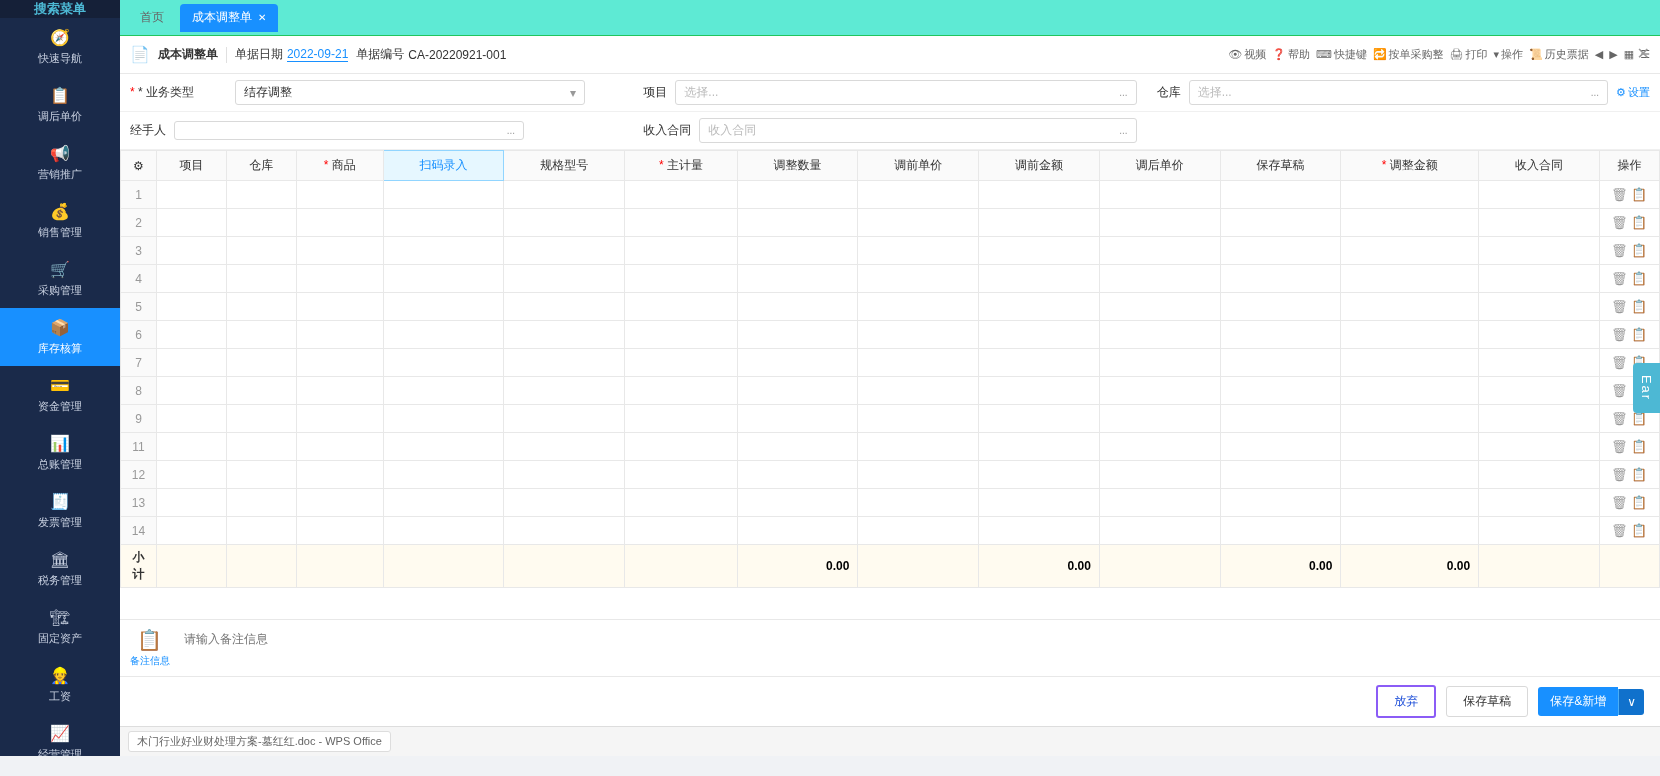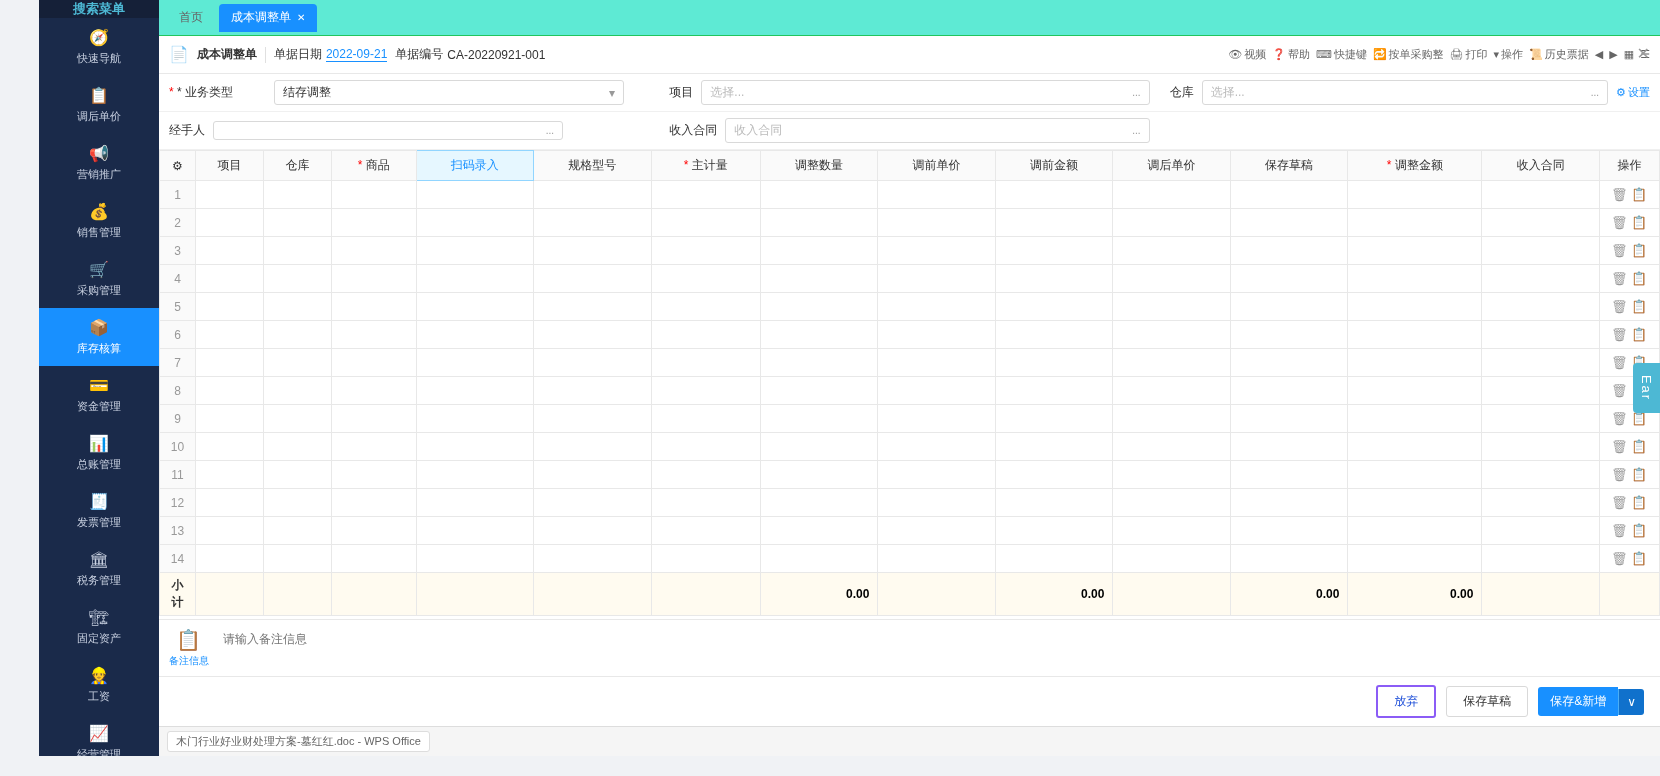--- a/index.html
+++ b/index.html
@@ -1,18 +1,18 @@
 <!DOCTYPE html>
 <html><head>
   <meta charset="utf-8">
   <style>
     * { box-sizing: border-box; margin: 0; padding: 0; }
     body { font-family: "Microsoft YaHei", "PingFang SC", sans-serif; font-size: 12px; background: #f0f2f5; overflow: hidden; }
 
-    .app-container { display: flex; height: 756px; width: 1660px; padding-left: 39px; }
+    .app-container { display: flex; height: 756px; width: 1660px; }
 
     
     .sidebar { width: 120px; background: #1a2a4a; color: #c8d0e0; display: flex; flex-direction: column; flex-shrink: 0; }
     .sidebar-logo { height: 40px; display: flex; align-items: center; justify-content: center; background: #152038; }
     .sidebar-logo span { color: #4db8d4; font-size: 13px; font-weight: bold; }
     .sidebar-item { display: flex; flex-direction: column; align-items: center; justify-content: center; padding: 10px 5px; cursor: pointer; gap: 4px; font-size: 11px; }
     .sidebar-item.active { background: #1890ff; color: white; }
     .sidebar-item .icon { font-size: 16px; }
 
     
@@ -449,42 +449,20 @@
       <td></td>
       <td></td>
       <td class="action-cell">
         <div class="action-icons">
           <span class="action-icon">🗑</span>
           <span class="action-icon">📋</span>
         </div>
       </td>
     </tr>
               <tr>
-      <td class="row-num">10</td>
-      <td></td>
-      <td></td>
-      <td></td>
-      <td></td>
-      <td></td>
-      <td></td>
-      <td></td>
-      <td></td>
-      <td></td>
-      <td></td>
-      <td></td>
-      <td></td>
-      <td></td>
-      <td class="action-cell">
-        <div class="action-icons">
-          <span class="action-icon">🗑</span>
-          <span class="action-icon">📋</span>
-        </div>
-      </td>
-    </tr>
-              <tr>
       <td class="row-num">11</td>
       <td></td>
       <td></td>
       <td></td>
       <td></td>
       <td></td>
       <td></td>
       <td></td>
       <td></td>
       <td></td>

